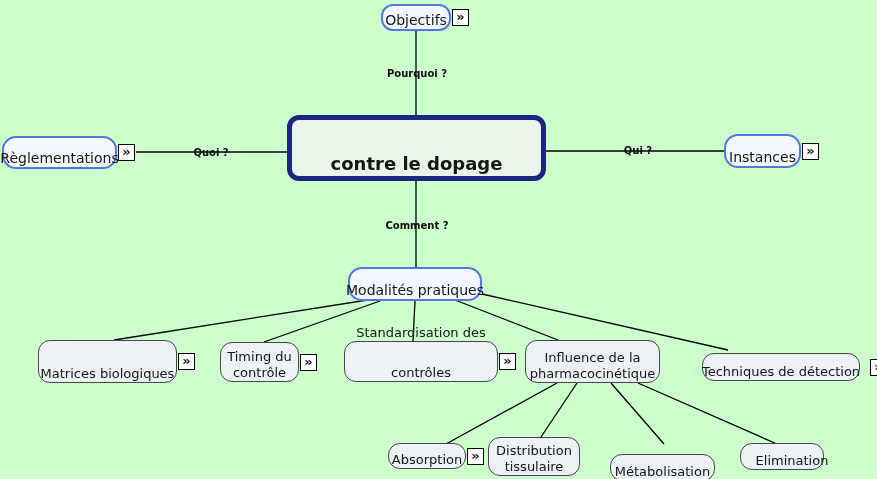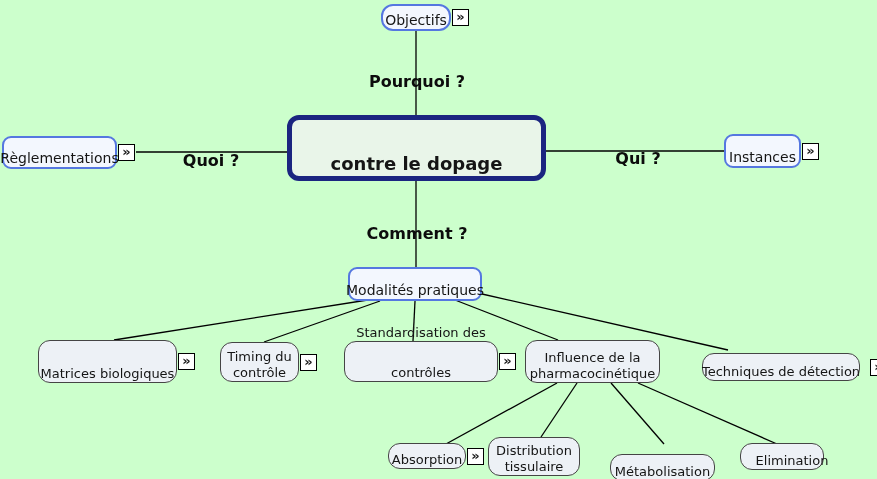--- a/index.html
+++ b/index.html
@@ -7,37 +7,37 @@
     position:relative;width:877px;height:479px;overflow:hidden;
     background:var(--bg,#ccffcc);
     font-family:"DejaVu Sans","Liberation Sans",sans-serif;
     color:#151515;
   }
   svg.edges{position:absolute;left:0;top:0;z-index:1;}
   svg.edges line{stroke:var(--line,#000);stroke-width:1.3;}
 
   .edge-label{
     position:absolute;z-index:3;transform:translate(-50%,-50%);
-    font-weight:bold;font-size:16px;color:#0c0c0c;white-space:nowrap;margin-top:8px;
+    font-weight:bold;font-size:10px;color:#0c0c0c;white-space:nowrap;
   }
   #lbl-pourquoi{left:417px;top:73px;}
   #lbl-quoi{left:211px;top:152px;}
   #lbl-qui{left:638px;top:150px;}
   #lbl-comment{left:417px;top:225px;}
 
   .node{position:absolute;z-index:2;display:flex;align-items:center;}
   .box{
     box-sizing:border-box;display:flex;flex-direction:column;
     align-items:center;justify-content:flex-end;text-align:center;
     line-height:1.25;white-space:nowrap;
   }
   .lvl1 .box{
     border:2.5px solid var(--blue,#5577e0);
     background:var(--bluefill,#f3f7fe);
-    border-radius:9px;font-size:14px;
+    border-radius:14px;font-size:14px;
   }
   .central .box{
     border:5px solid var(--navy,#1b2580);
     background:var(--centralfill,#e9f5e9);
     border-radius:12px;font-size:18px;font-weight:bold;line-height:1.35;
   }
   .child .box{
     border:1.5px solid var(--childborder,#454545);
     background:var(--childfill,#edf1f6);
     border-radius:12px;font-size:13px;

